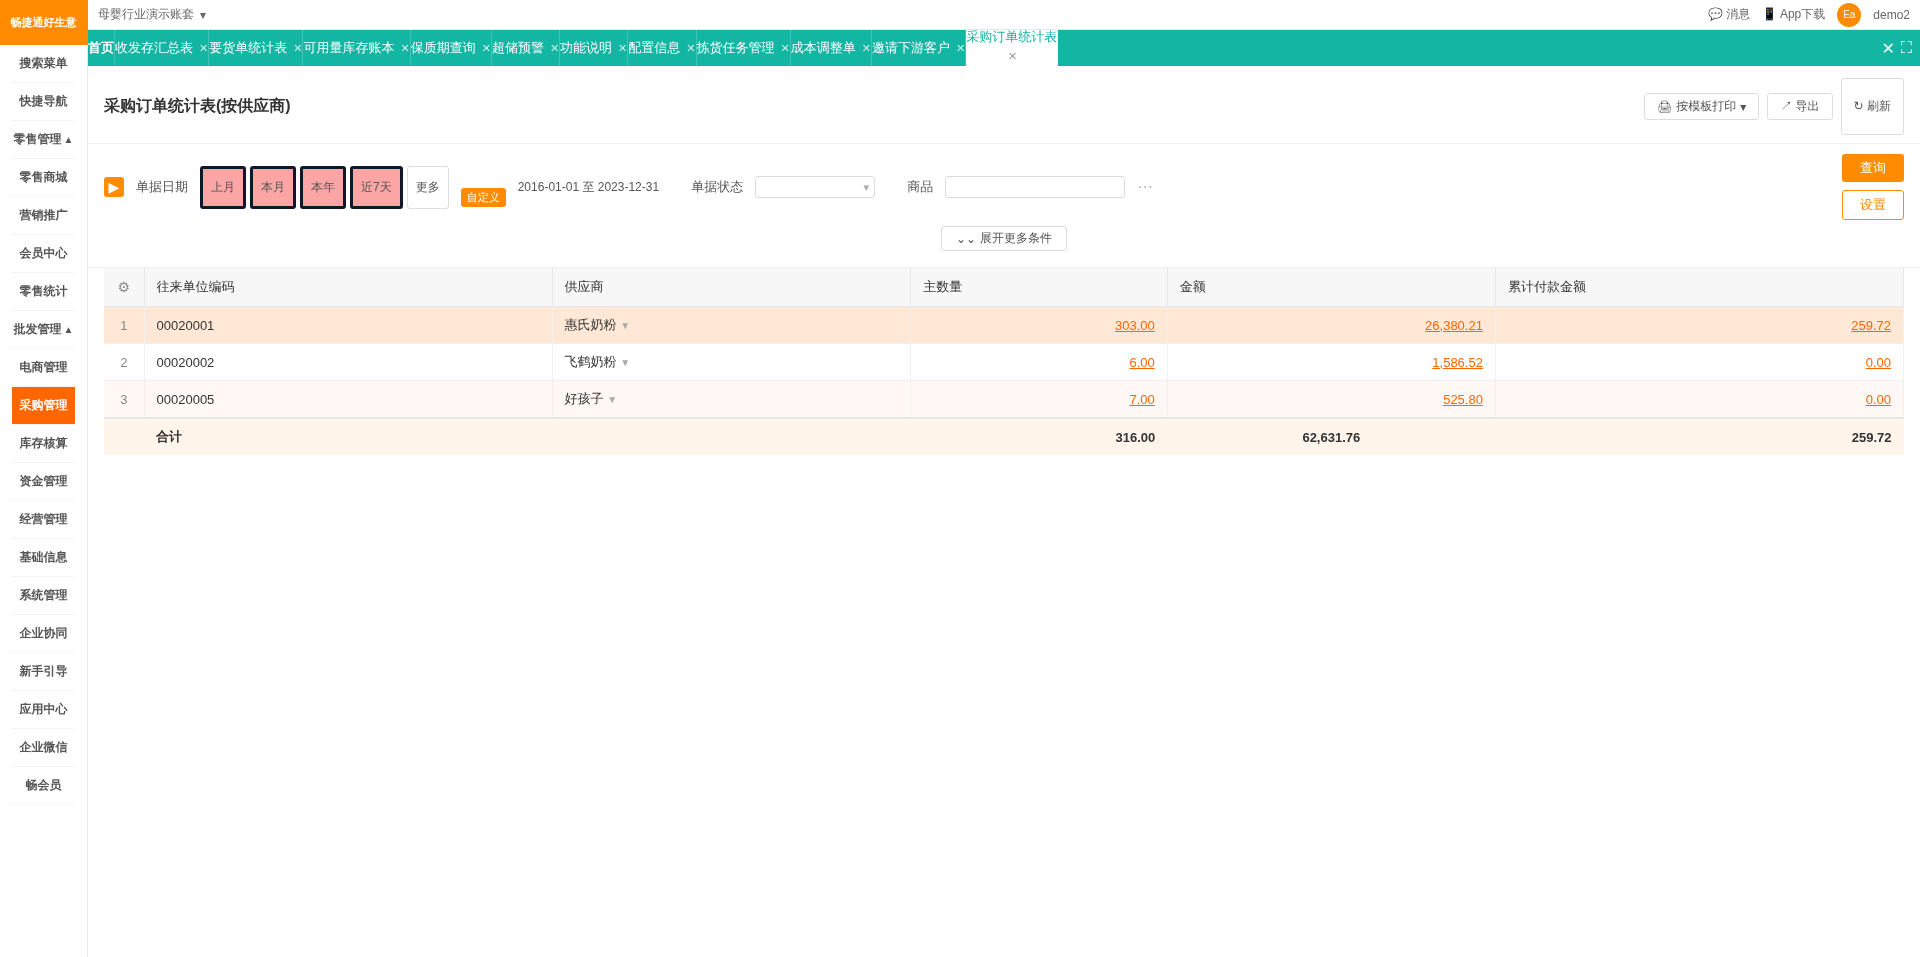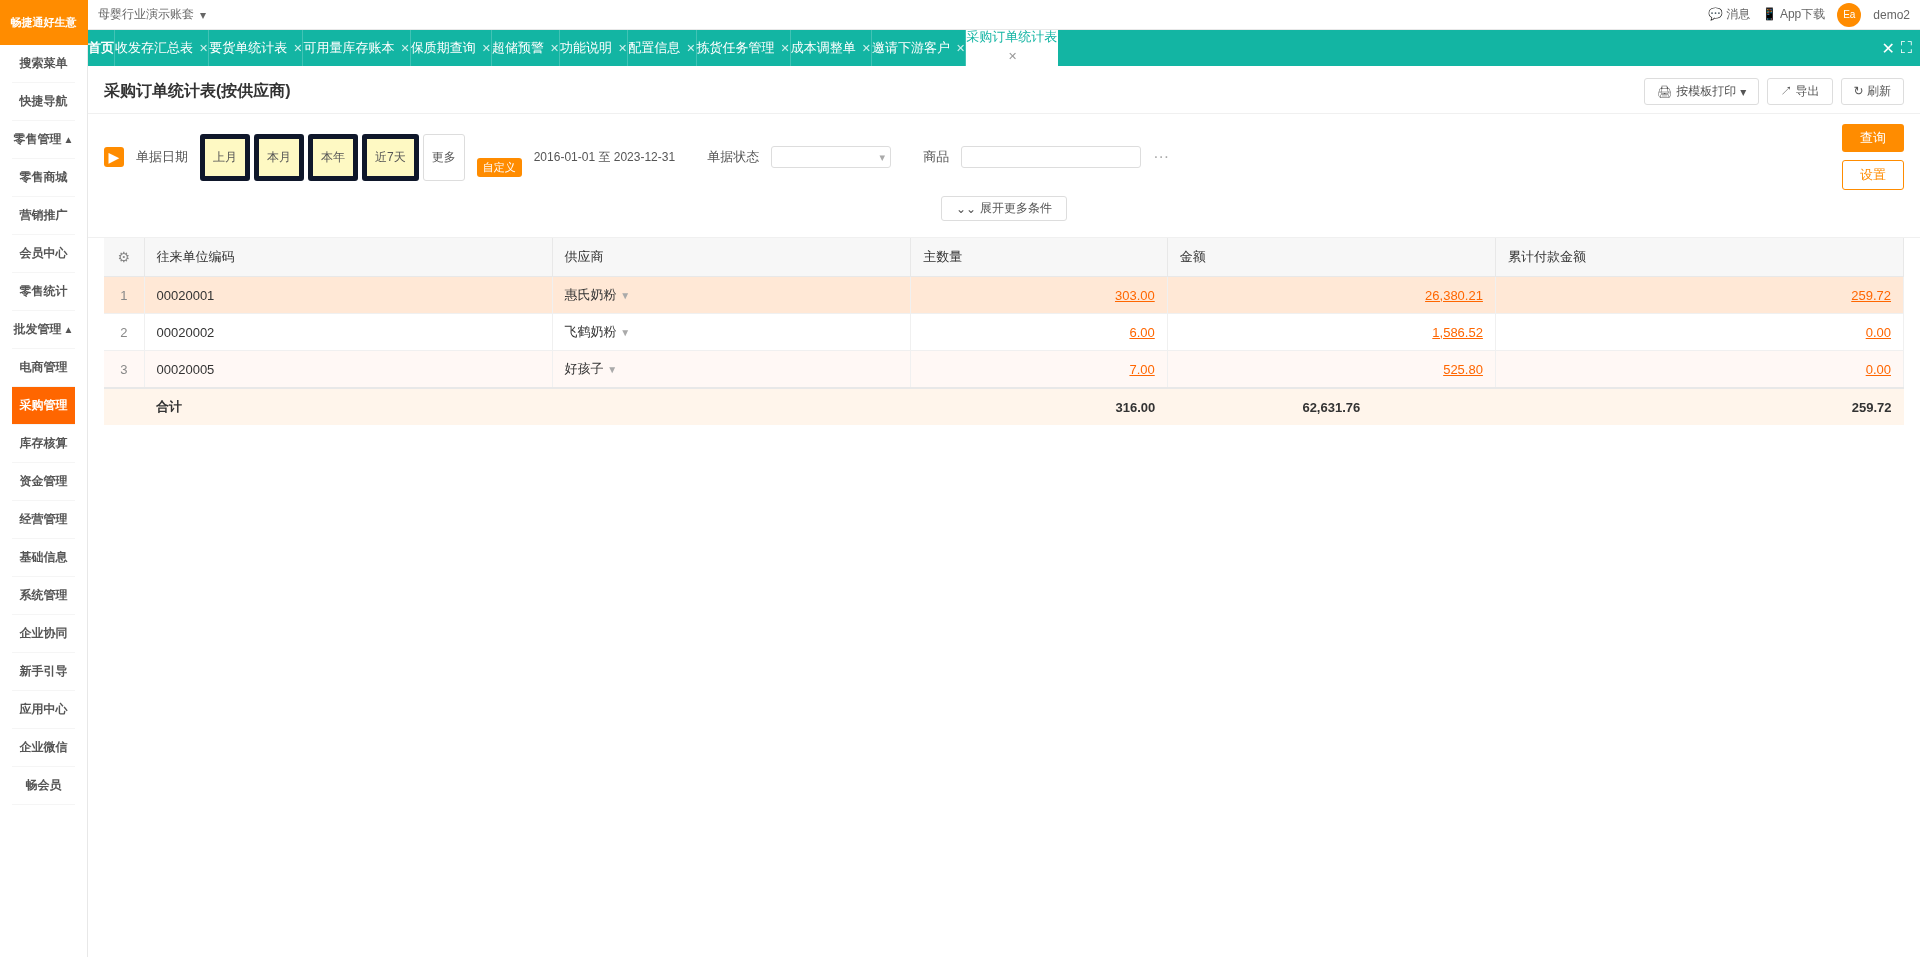--- a/index.html
+++ b/index.html
@@ -36,29 +36,29 @@
 
     
     .content-area { flex: 1; background: #fff; overflow: auto; }
 
     
     .page-header { padding: 12px 16px 8px 16px; display: flex; align-items: center; justify-content: space-between; border-bottom: 1px solid #f0f0f0; }
     .page-title { font-size: 16px; font-weight: bold; color: #333; }
     .page-actions { display: flex; align-items: center; gap: 8px; }
     .btn-print { background: #fff; border: 1px solid #ddd; border-radius: 3px; padding: 4px 12px; font-size: 12px; color: #555; cursor: pointer; display: flex; align-items: center; gap: 4px; }
     .btn-export { background: #fff; border: 1px solid #ddd; border-radius: 3px; padding: 4px 12px; font-size: 12px; color: #555; cursor: pointer; }
-    .btn-refresh { background: #fff; border: 1px solid #ddd; border-radius: 3px; padding: 4px 12px; font-size: 12px; color: #555; cursor: pointer; }
+    .btn-refresh { background: #fff; border: 1px solid #ddd; border-radius: 3px; padding: 19px 12px; font-size: 12px; color: #555; cursor: pointer; }
 
     
     .filter-area { padding: 10px 16px; background: #fff; border-bottom: 1px solid #f0f0f0; }
     .filter-row { display: flex; align-items: center; gap: 12px; flex-wrap: wrap; }
     .filter-toggle { width: 20px; height: 20px; background: #ff8c00; color: #fff; border-radius: 3px; display: flex; align-items: center; justify-content: center; cursor: pointer; font-size: 14px; flex-shrink: 0; }
     .filter-label { font-size: 13px; color: #555; white-space: nowrap; }
     .filter-date-btns { display: flex; gap: 4px; }
-    .filter-date-btn { padding: 10px 8px; font-size: 12px; color: #555; border: 5px solid #0f172a; border-radius: 3px; cursor: pointer; background: #fef9c3; }
+    .filter-date-btn { padding: 10px 8px; font-size: 12px; color: #555; border: 3px solid #0f172a; border-radius: 3px; cursor: pointer; background: #fca5a5; }
     .filter-more-btn { padding: 2px 8px; font-size: 12px; color: #555; border: 1px solid #ddd; border-radius: 3px; cursor: pointer; background: #fff; }
     .filter-custom-tag { background: #ff8c00; color: #fff; padding: 2px 6px; border-radius: 3px; font-size: 11px; margin-top: 20px; }
     .filter-date-range { font-size: 12px; color: #555; }
     .filter-select { border: 1px solid #ddd; border-radius: 3px; padding: 3px 24px 3px 8px; font-size: 12px; color: #555; background: #fff; min-width: 120px; appearance: none; cursor: pointer; position: relative; }
     .filter-select-wrap { position: relative; display: inline-flex; align-items: center; }
     .filter-select-wrap::after { content: '▾'; position: absolute; right: 6px; color: #aaa; font-size: 11px; pointer-events: none; }
     .filter-search-input { border: 1px solid #ddd; border-radius: 3px; padding: 3px 8px; font-size: 12px; color: #555; min-width: 180px; }
     .filter-dots { color: #aaa; font-size: 16px; cursor: pointer; }
     .btn-query { background: #ff8c00; color: #fff; border: none; border-radius: 3px; padding: 5px 18px; font-size: 13px; cursor: pointer; }
     .btn-settings { background: #fff; border: 1px solid #ff8c00; color: #ff8c00; border-radius: 3px; padding: 5px 14px; font-size: 13px; cursor: pointer; margin-top: 4px; display: block; }

